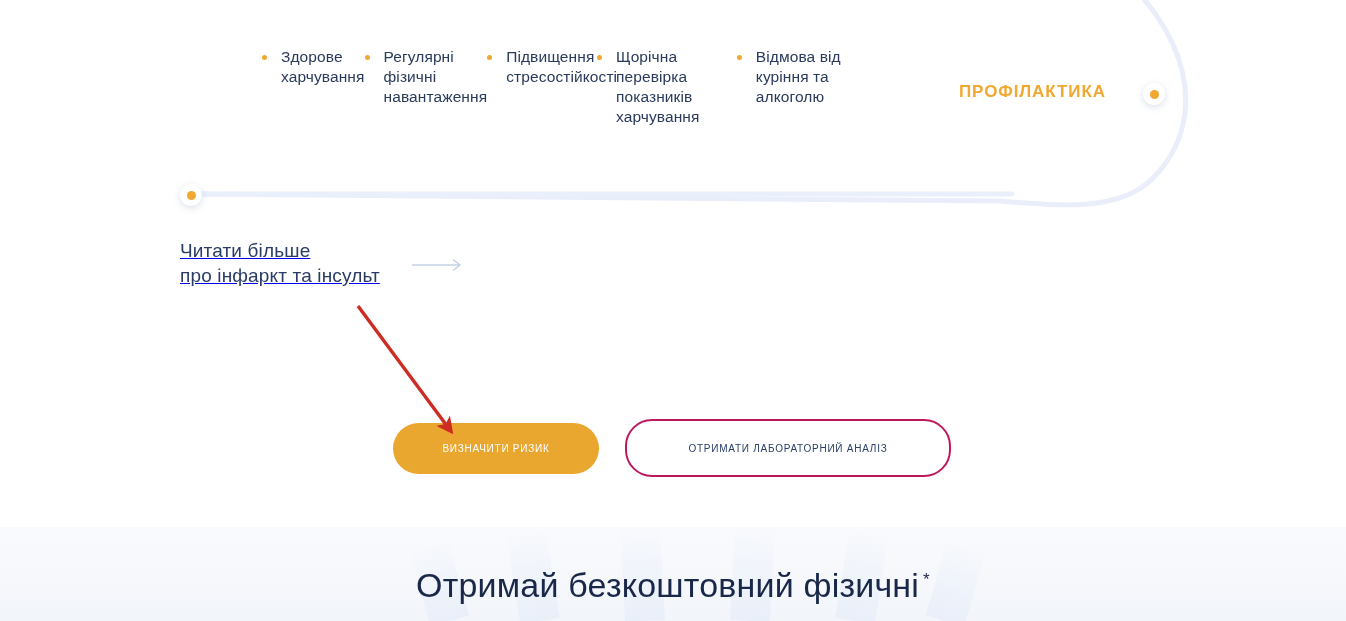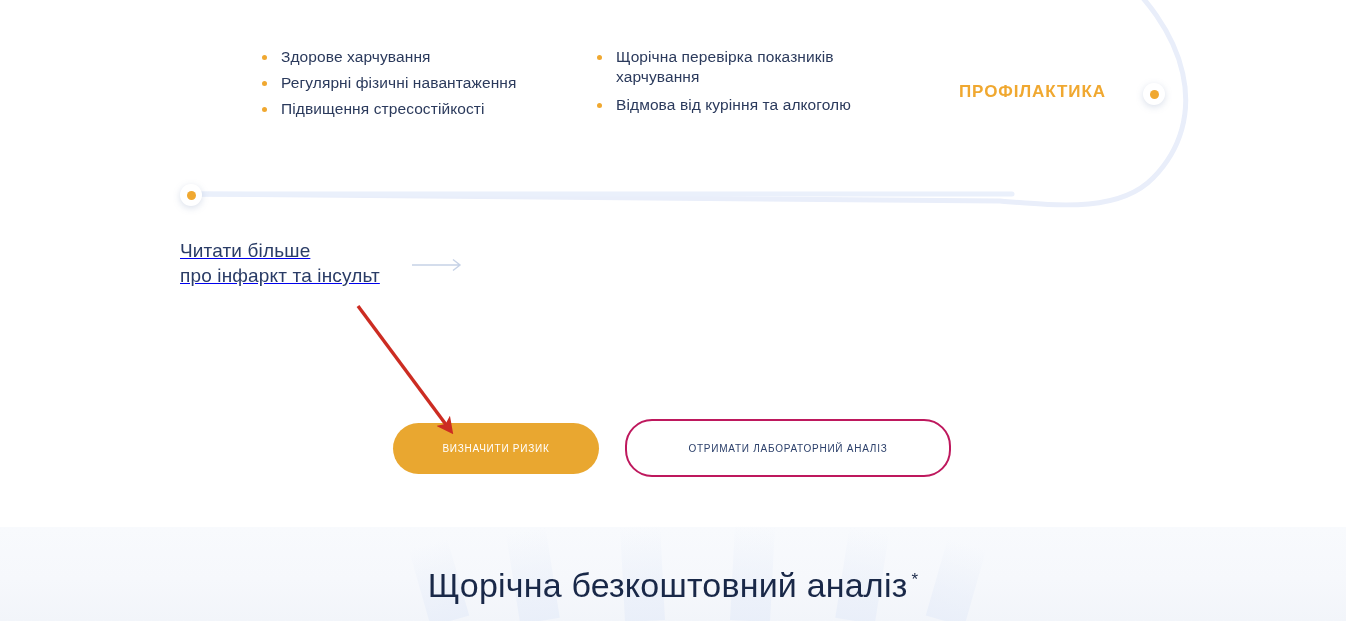--- a/index.html
+++ b/index.html
@@ -38,21 +38,21 @@
     bottom: 0;
     width: 40px;
     background: linear-gradient(180deg, rgba(238,243,251,0) 0%, rgba(232,238,249,.85) 100%);
     transform-origin: bottom center;
   }
 
   
   .bullets {
     position: absolute;
     display: flex;
-    flex-direction: column;
+    flex-direction: row;
   }
   .bullets.col-left  { left: 262px; top: 47px; width: 300px; }
   .bullets.col-right { left: 597px; top: 47px; width: 290px; }
 
   .bullet-row {
     display: flex;
     align-items: flex-start;
     margin-bottom: 6px;
   }
   .bullet-dot {
@@ -242,21 +242,21 @@
       <path d="M0 7 H48 M41 1.5 L48 7 L41 12.5" fill="none" stroke="#c6d2e6" stroke-width="1.4"></path>
     </svg>
   </a>
 
   <div class="cta-row">
     <button class="btn btn-primary">ВИЗНАЧИТИ РИЗИК</button>
     <button class="btn btn-secondary">ОТРИМАТИ ЛАБОРАТОРНИЙ АНАЛІЗ</button>
   </div>
 
   <div class="headline">
-    <span>Щорічна безкоштовний аналіз</span><span class="star">*</span>
+    <span>Отримай безкоштовний фізичні</span><span class="star">*</span>
   </div>
 
   <svg class="annot-arrow" viewBox="0 0 1346 621" xmlns="http://www.w3.org/2000/svg">
     <defs>
       <marker id="redhead" markerWidth="5" markerHeight="5" refX="3.4" refY="2.5" orient="auto" markerUnits="strokeWidth">
         <path d="M0,0 L5,2.5 L0,5 L1.2,2.5 z" fill="#cc2c22"></path>
       </marker>
     </defs>
     <line x1="358" y1="306" x2="450" y2="430" stroke="#cc2c22" stroke-width="3.4" marker-end="url(#redhead)"></line>
   </svg>

